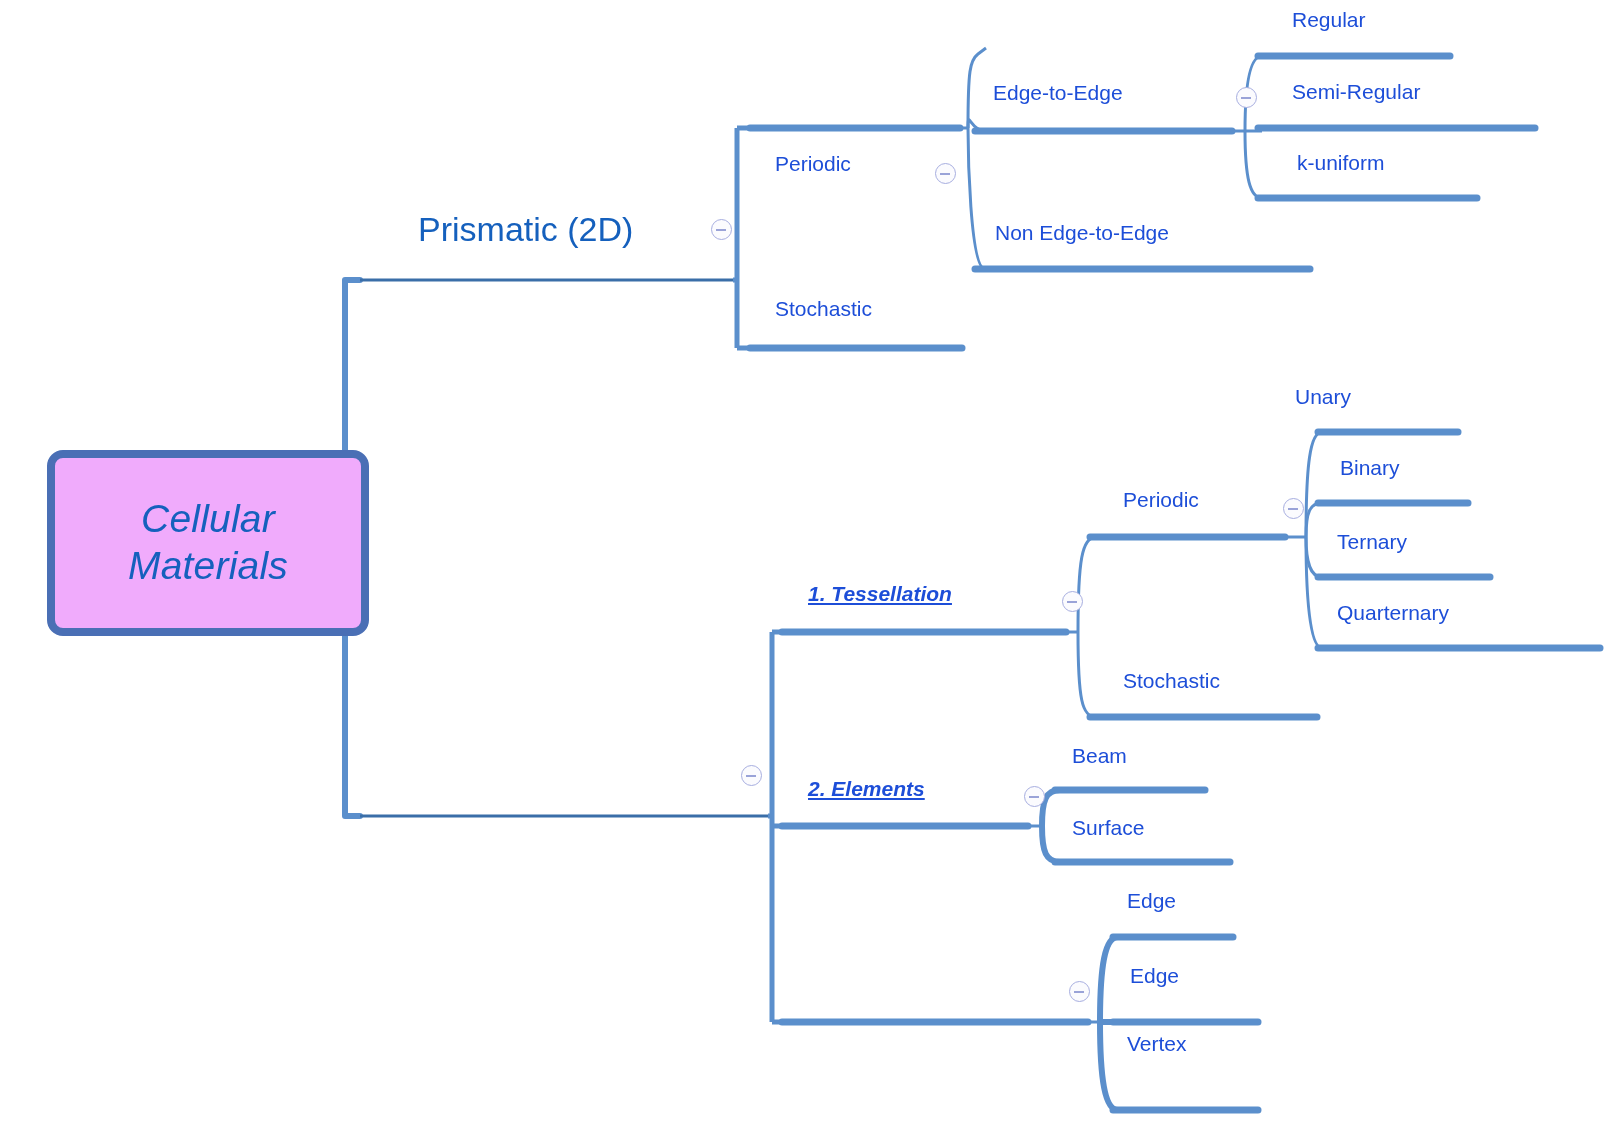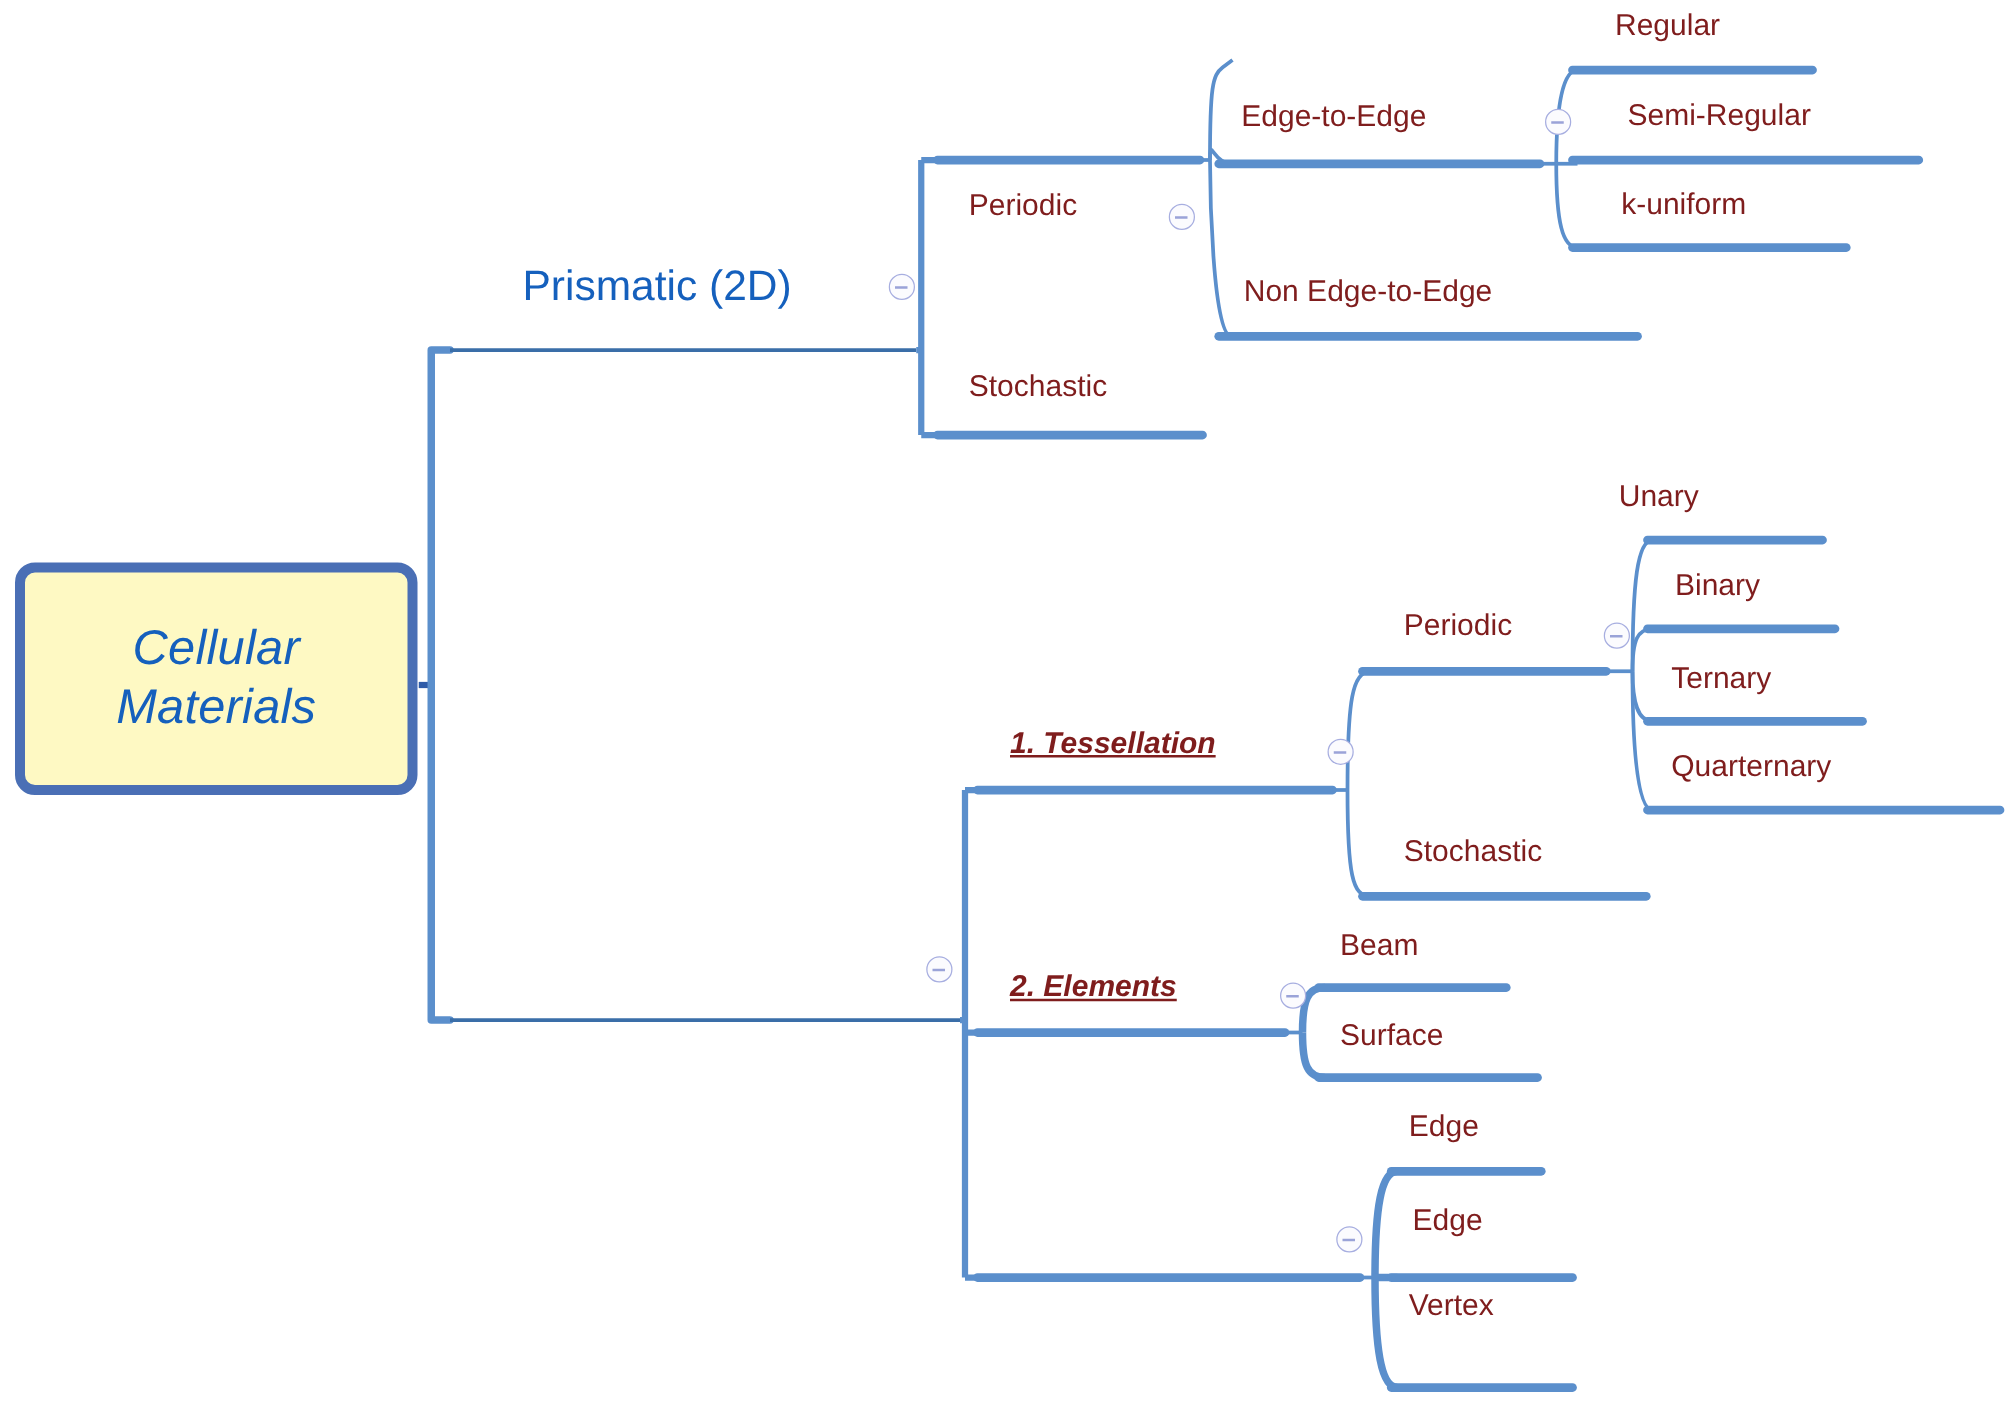--- a/index.html
+++ b/index.html
@@ -26,25 +26,26 @@
     height: 1128px;
     pointer-events: none;
   }
 
   
   .root-node {
     position: absolute;
     box-sizing: border-box;
     border: 8px solid #4a6fb5;
     border-radius: 16px;
-    background: #fef9c3;
+    background: #f0abfc;
     display: flex;
     align-items: center;
     justify-content: center;
     z-index: 5;
+    margin-left: 35px;
   }
   .root-label {
     color: #1560bd;
     font-style: italic;
     font-size: 39px;
     line-height: 1.20;
     text-align: center;
     white-space: pre-line;
     letter-spacing: 0.2px;
   }
@@ -60,22 +61,22 @@
     white-space: nowrap;
     line-height: 1.0;
   }
   .lvl1 .topic-text {
     color: #1560bd;
     font-size: 34px;
   }
   .lvl2 .topic-text,
   .lvl3 .topic-text,
   .lvl4 .topic-text {
-    color: #7f1d1d;
-    font-size: 24px;
+    color: #1d4ed8;
+    font-size: 21px;
   }
   .italic .topic-text {
     font-style: italic;
     font-weight: 600;
     text-decoration: underline;
   }
 
   
   .collapse-icon {
     position: absolute;
@@ -218,21 +219,21 @@
   </div>
   <div class="collapse-icon" style="left:1236px; top:87px;"></div>
 
   <div class="topic lvl3" style="left:995px; top:222px;">
     <span class="topic-text">Non Edge-to-Edge</span>
   </div>
 
   <div class="topic lvl4" style="left:1292px; top:9px;">
     <span class="topic-text">Regular</span>
   </div>
-  <div class="topic lvl4" style="left:1292px; top:81px;margin-left:10px;">
+  <div class="topic lvl4" style="left:1292px; top:81px;">
     <span class="topic-text">Semi-Regular</span>
   </div>
   <div class="topic lvl4" style="left:1297px; top:152px;">
     <span class="topic-text">k-uniform</span>
   </div>
 
   <div class="topic lvl2 italic" style="left:808px; top:583px;">
     <span class="topic-text">1. Tessellation</span>
   </div>
   <div class="collapse-icon" style="left:1062px; top:591px;"></div>

